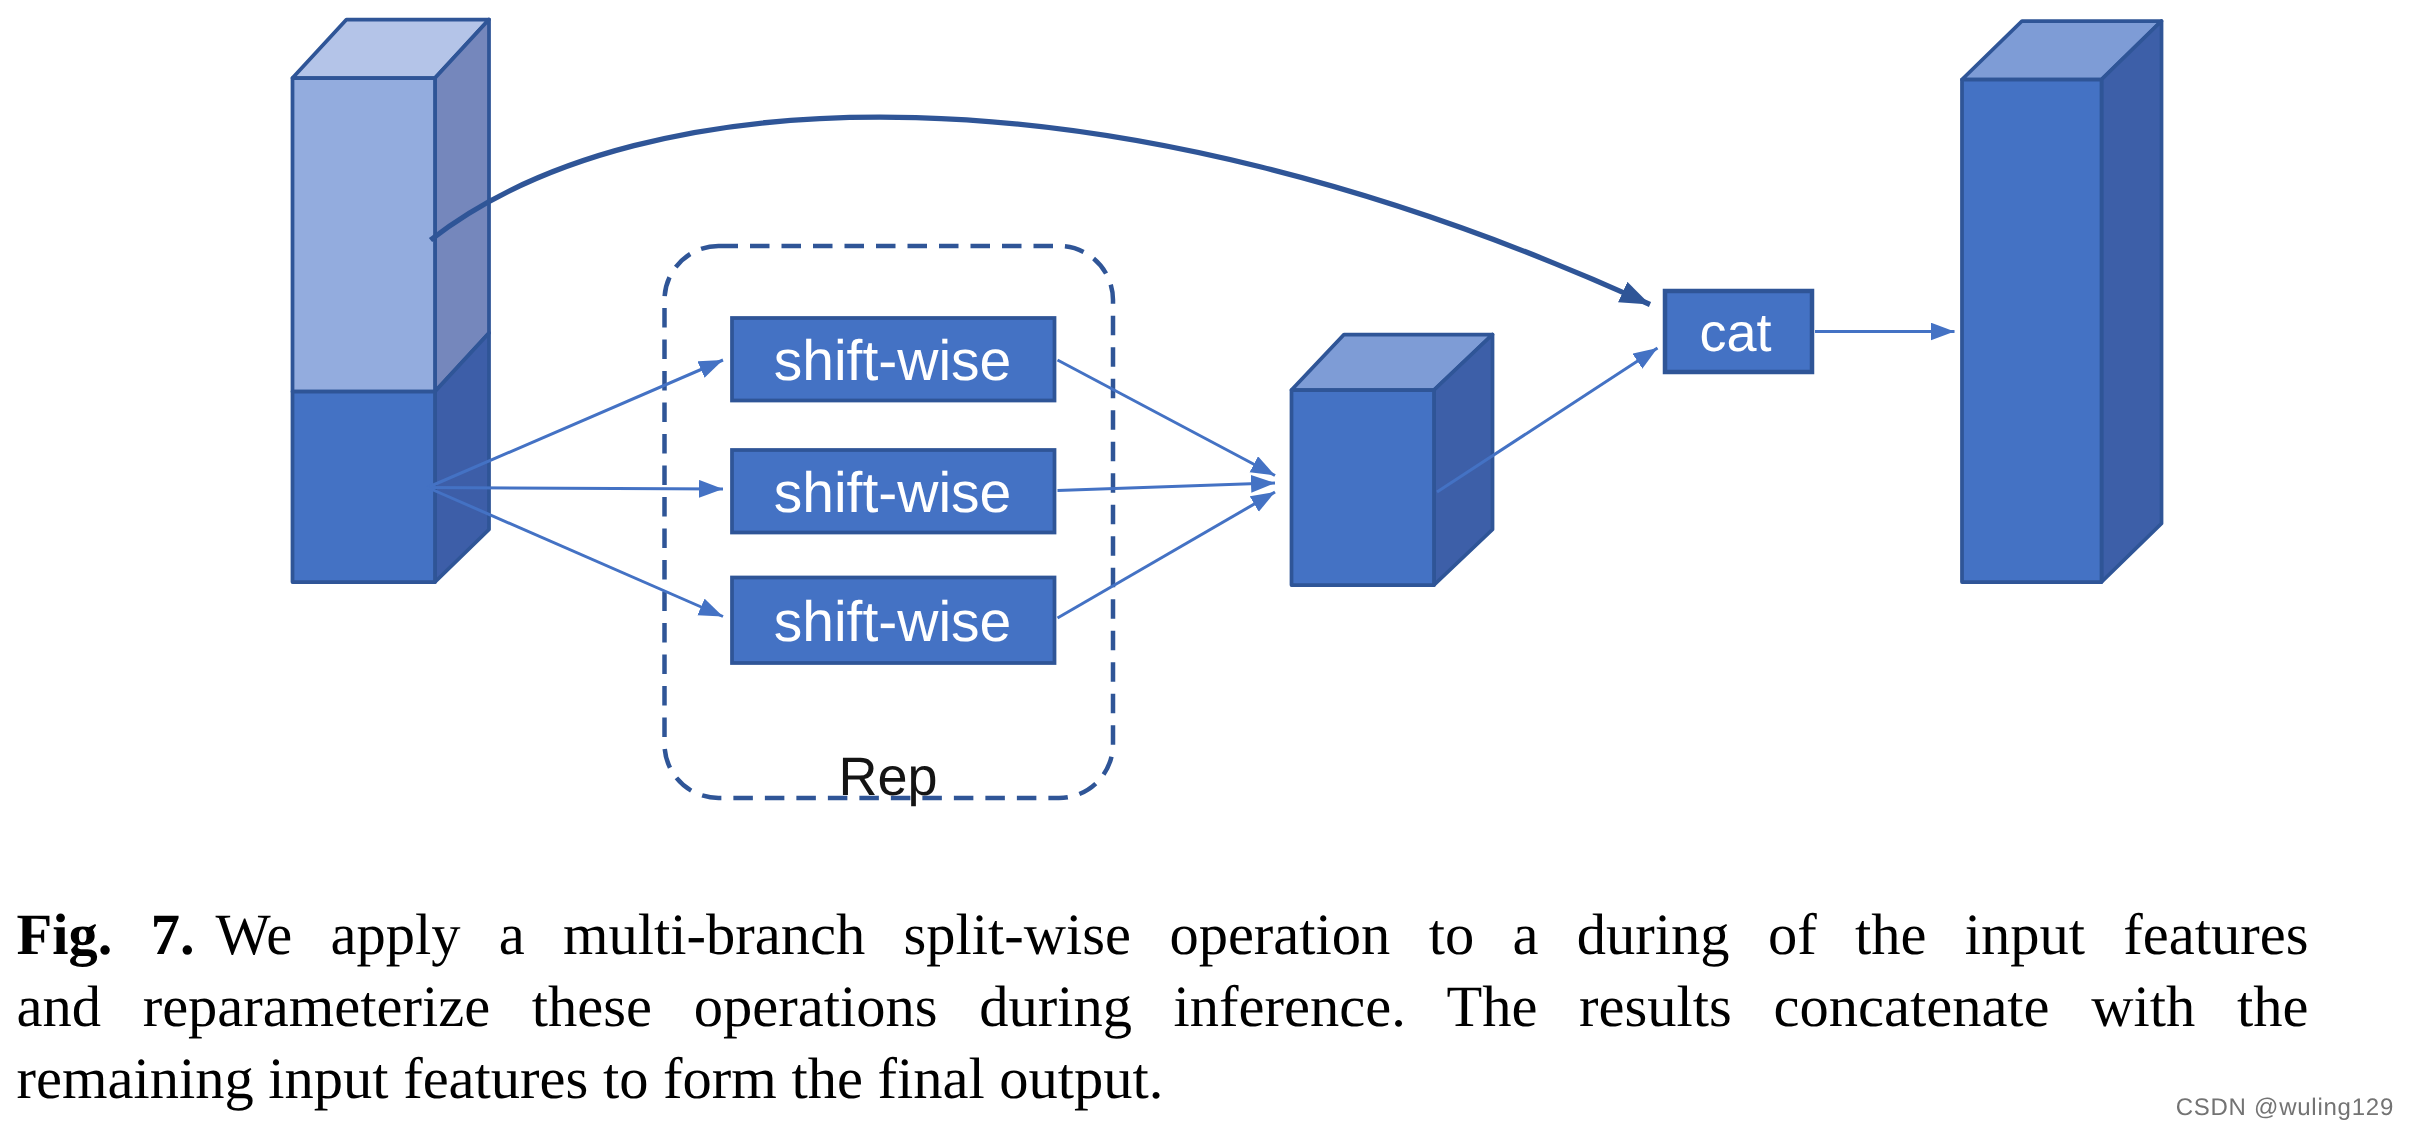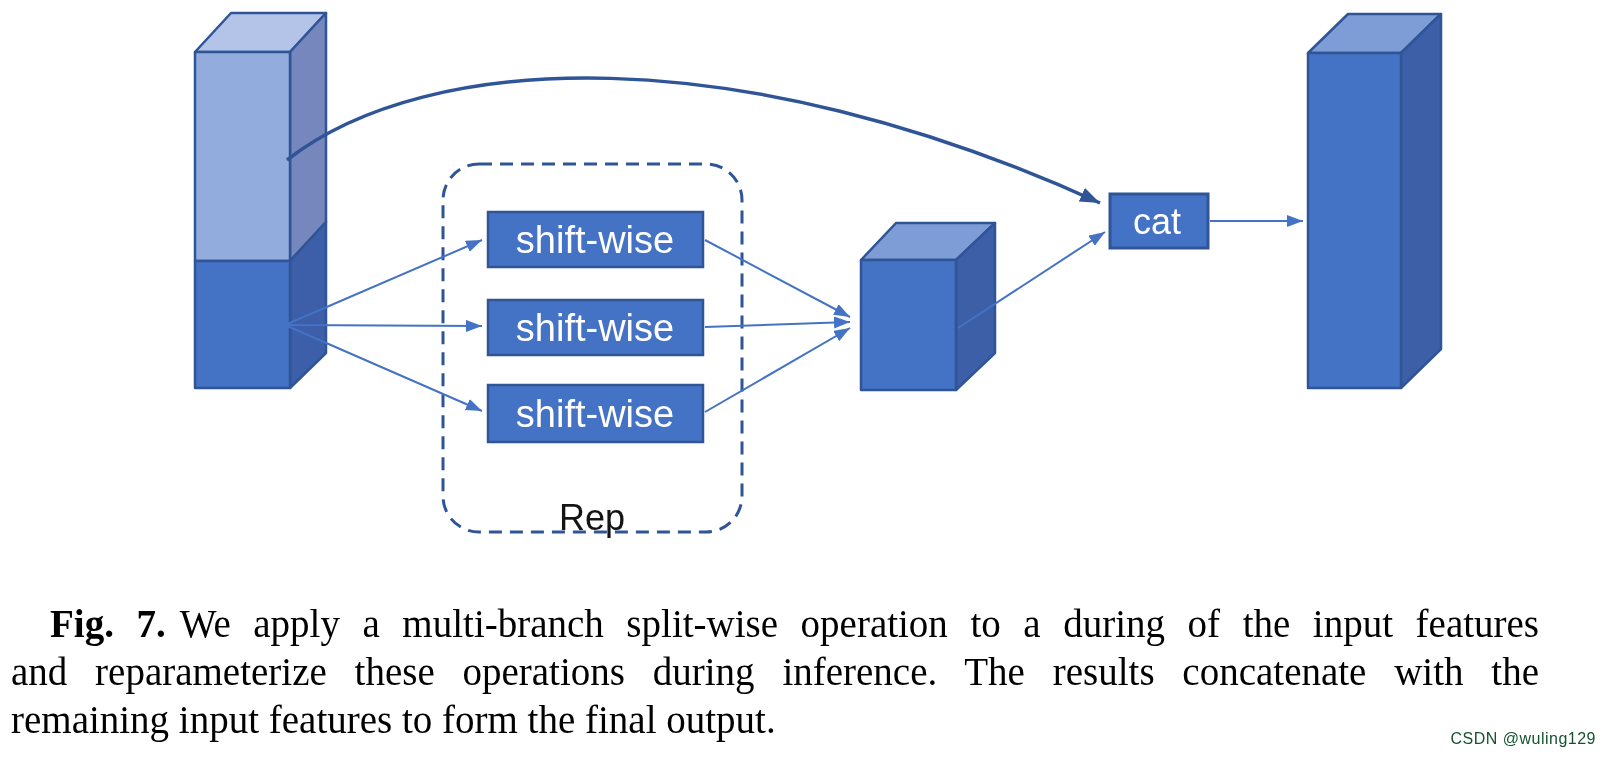--- a/index.html
+++ b/index.html
@@ -17,25 +17,25 @@
   svg .branch-text{fill:#ffffff;font-family:"Liberation Sans","DejaVu Sans",sans-serif;font-size:38px;}
   svg .cat-text{fill:#ffffff;font-family:"Liberation Sans","DejaVu Sans",sans-serif;font-size:36px;}
   svg .rep-text{fill:#141414;font-family:"Liberation Sans","DejaVu Sans",sans-serif;font-size:36px;}
   .caption{
     position:absolute;left:11px;top:600px;width:1528px;
     font-family:"Liberation Serif","DejaVu Serif",serif;
     font-size:39px;line-height:48px;color:#000;
   }
   .cap-line{white-space:normal;}
   .cap-line.just{text-align:justify;text-align-last:justify;}
-  .fig-label{font-weight:bold;margin-right:14px;margin-left:39px;}
+  .fig-label{font-weight:bold;margin-right:14px;}
   .watermark{
     position:absolute;right:13px;top:730px;
     font-family:"Liberation Sans","DejaVu Sans",sans-serif;
-    font-size:16px;color:#14532d;letter-spacing:0.5px;margin-left:12px;
+    font-size:16px;color:#737373;letter-spacing:0.5px;margin-left:12px;
   }
 </style>
 </head>
 <body>
 
 <div class="diagram-wrap">
 <svg width="1609" height="575" viewBox="0 0 1609 575" xmlns="http://www.w3.org/2000/svg">
   <defs>
     <marker id="arrowLight" markerUnits="userSpaceOnUse" markerWidth="18" markerHeight="14" refX="16" refY="6" orient="auto">
       <path d="M0,0 L16,6 L0,12 Z" fill="#4472C4"></path>

